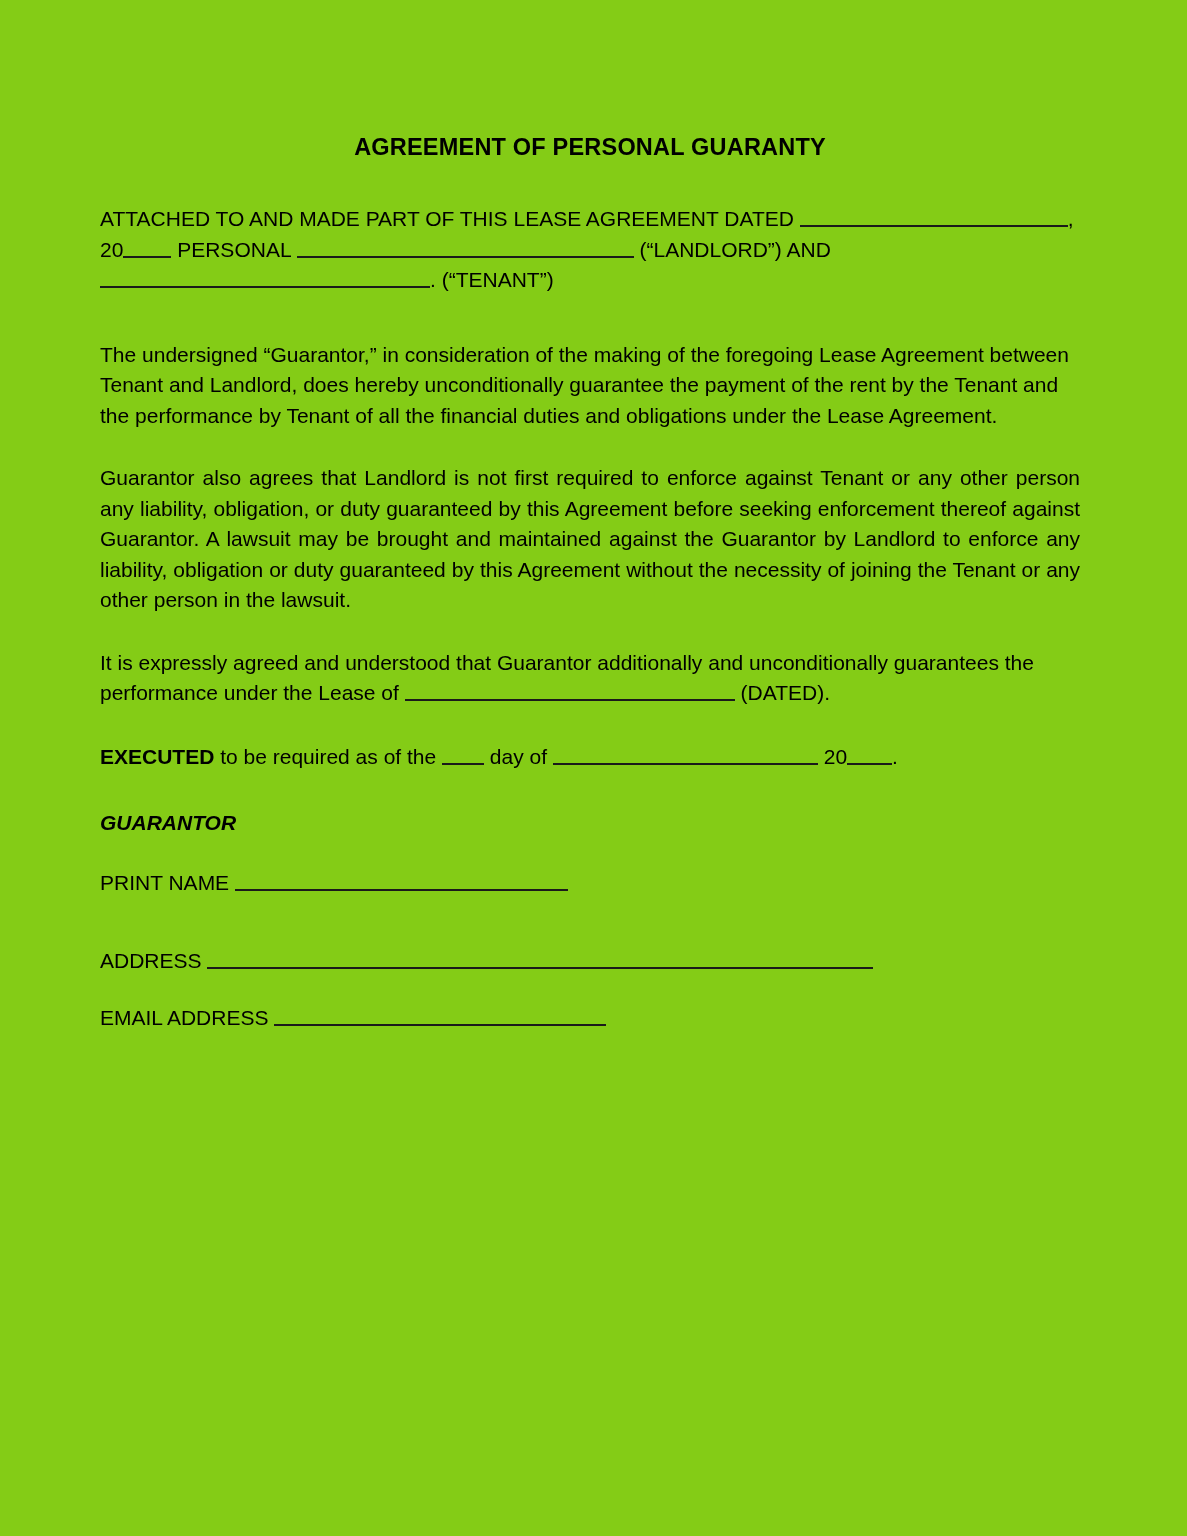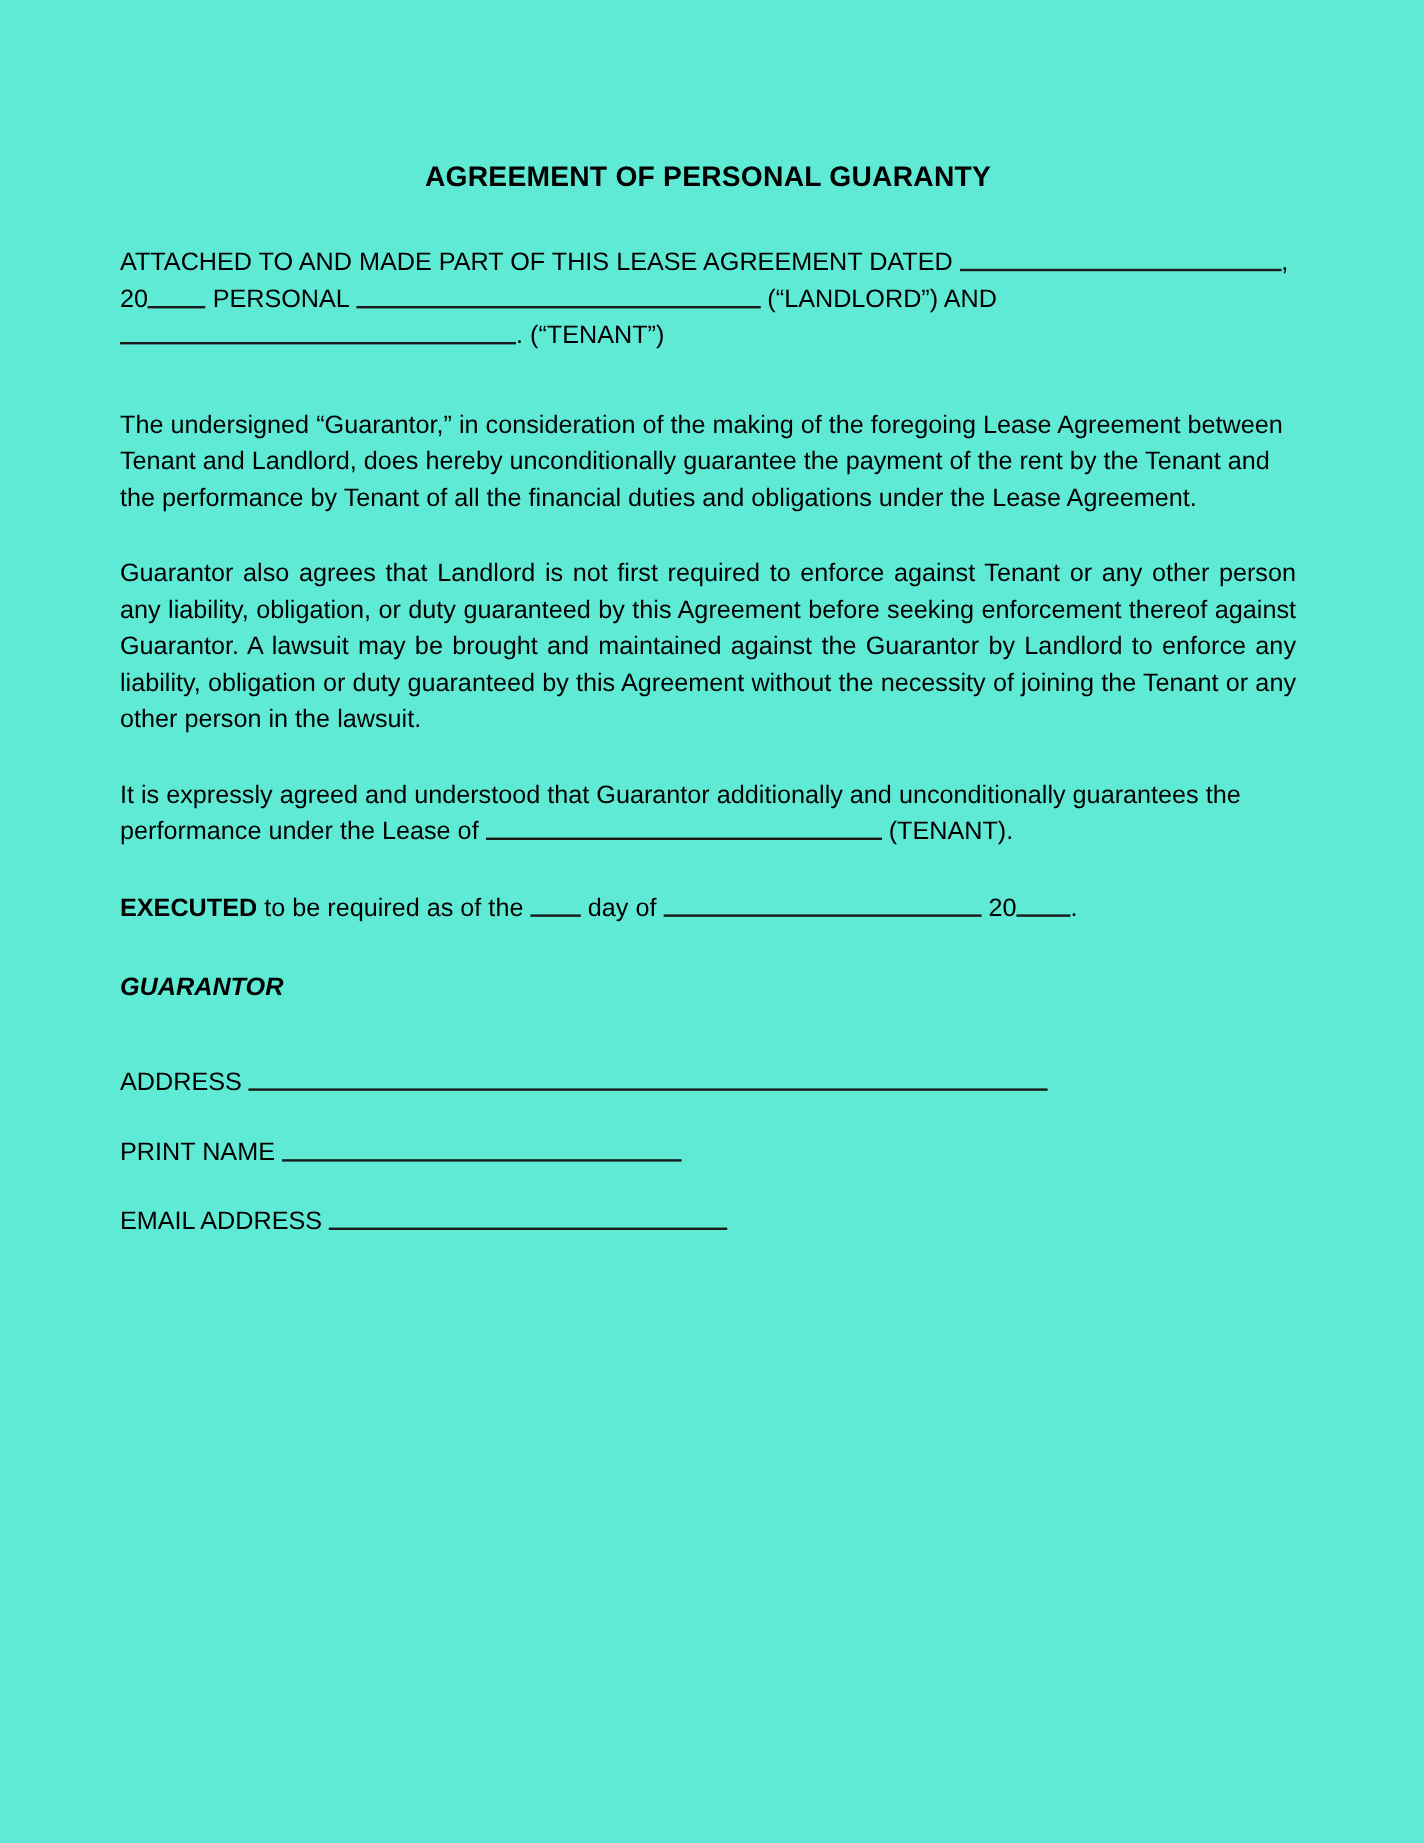--- a/index.html
+++ b/index.html
@@ -10,21 +10,21 @@
   }
   body {
     font-family: "Liberation Sans", "DejaVu Sans", sans-serif;
     color: #000000;
     -webkit-font-smoothing: antialiased;
   }
   .page {
     position: relative;
     width: 1187px;
     height: 1536px;
-    background: #5eead4;
+    background: #84cc16;
     overflow: hidden;
     box-sizing: border-box;
   }
   .content {
     position: absolute;
     left: 100px;
     top: 0;
     width: 980px;
   }
 
@@ -110,38 +110,38 @@
       <span>ATTACHED TO AND MADE PART OF THIS LEASE AGREEMENT DATED </span><span class="rule w-dated"></span><span>,</span><br>
       <span>20</span><span class="rule w-year"></span><span> PERSONAL </span><span class="rule w-land"></span><span> (“LANDLORD”) AND</span><br>
       <span class="rule w-tenant"></span><span>. (“TENANT”)</span>
     </div>
 
     <p class="block para-gap-2" style="margin:0; margin-top:44px;">The undersigned “Guarantor,” in consideration of the making of the foregoing Lease Agreement between Tenant and Landlord, does hereby unconditionally guarantee the payment of the rent by the Tenant and the performance by Tenant of all the financial duties and obligations under the Lease Agreement.</p>
 
     <p class="block justified" style="margin:0; margin-top:32px;">Guarantor also agrees that Landlord is not first required to enforce against Tenant or any other person any liability, obligation, or duty guaranteed by this Agreement before seeking enforcement thereof against Guarantor. A lawsuit may be brought and maintained against the Guarantor by Landlord to enforce any liability, obligation or duty guaranteed by this Agreement without the necessity of joining the Tenant or any other person in the lawsuit.</p>
 
     <div class="block" style="margin-top:32px;">
-      <span>It is expressly agreed and understood that Guarantor additionally and unconditionally guarantees the performance under the Lease of </span><span class="rule w-lease"></span><span> (TENANT).</span>
+      <span>It is expressly agreed and understood that Guarantor additionally and unconditionally guarantees the performance under the Lease of </span><span class="rule w-lease"></span><span> (DATED).</span>
     </div>
 
     <div class="field-row gap-executed">
       <span class="bold">EXECUTED</span><span> to be required as of the </span><span class="rule w-day"></span><span> day of </span><span class="rule w-month"></span><span> 20</span><span class="rule w-yr2"></span><span>.</span>
     </div>
 
     <div class="sig-heading gap-guarantor">GUARANTOR</div>
 
 
+    <div class="field-row gap-printname">
+      <span>PRINT NAME</span>
+      <span class="rule w-print"></span>
+    </div>
+
     <div class="field-row gap-address">
       <span>ADDRESS</span>
       <span class="rule w-addr"></span>
-    </div>
-
-    <div class="field-row gap-printname">
-      <span>PRINT NAME</span>
-      <span class="rule w-print"></span>
     </div>
 
 
     <div class="field-row gap-email">
       <span>EMAIL ADDRESS</span>
       <span class="rule w-email"></span>
     </div>
 
   </div>
 </div>

